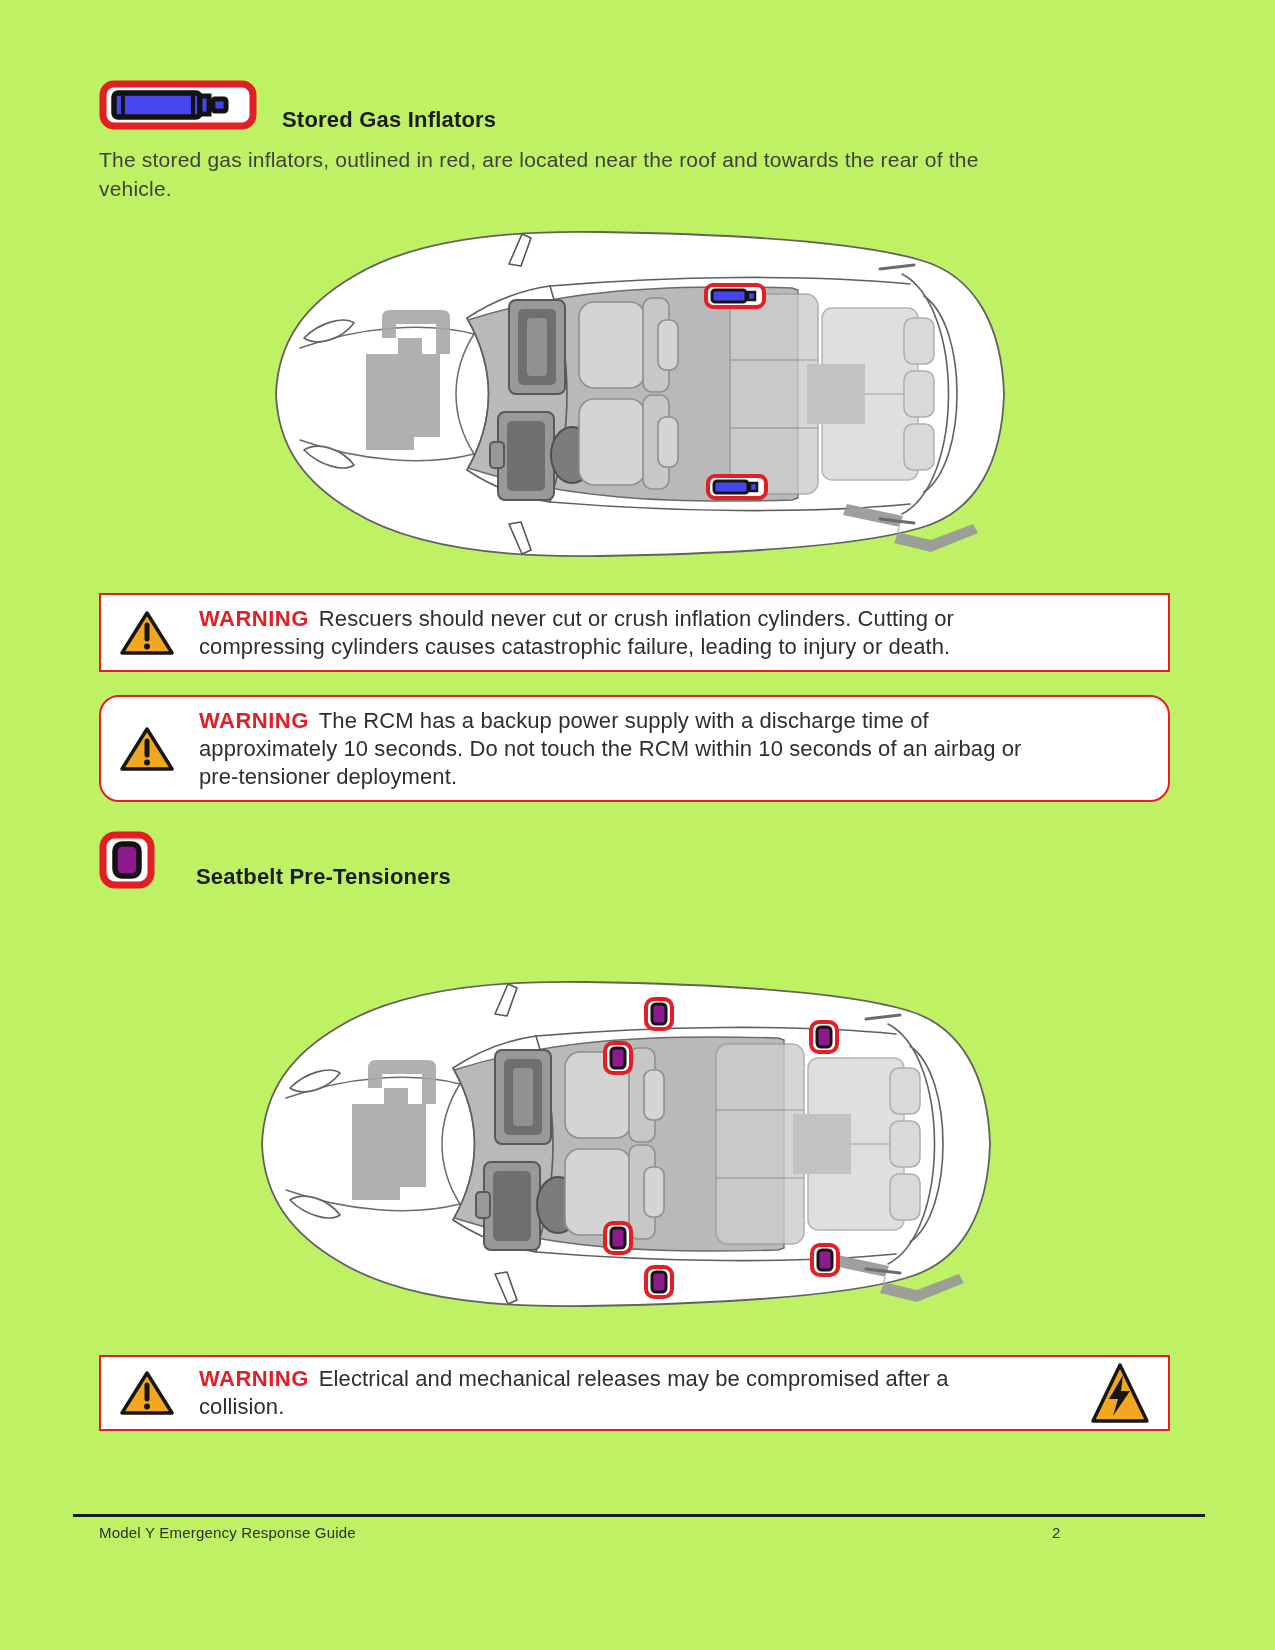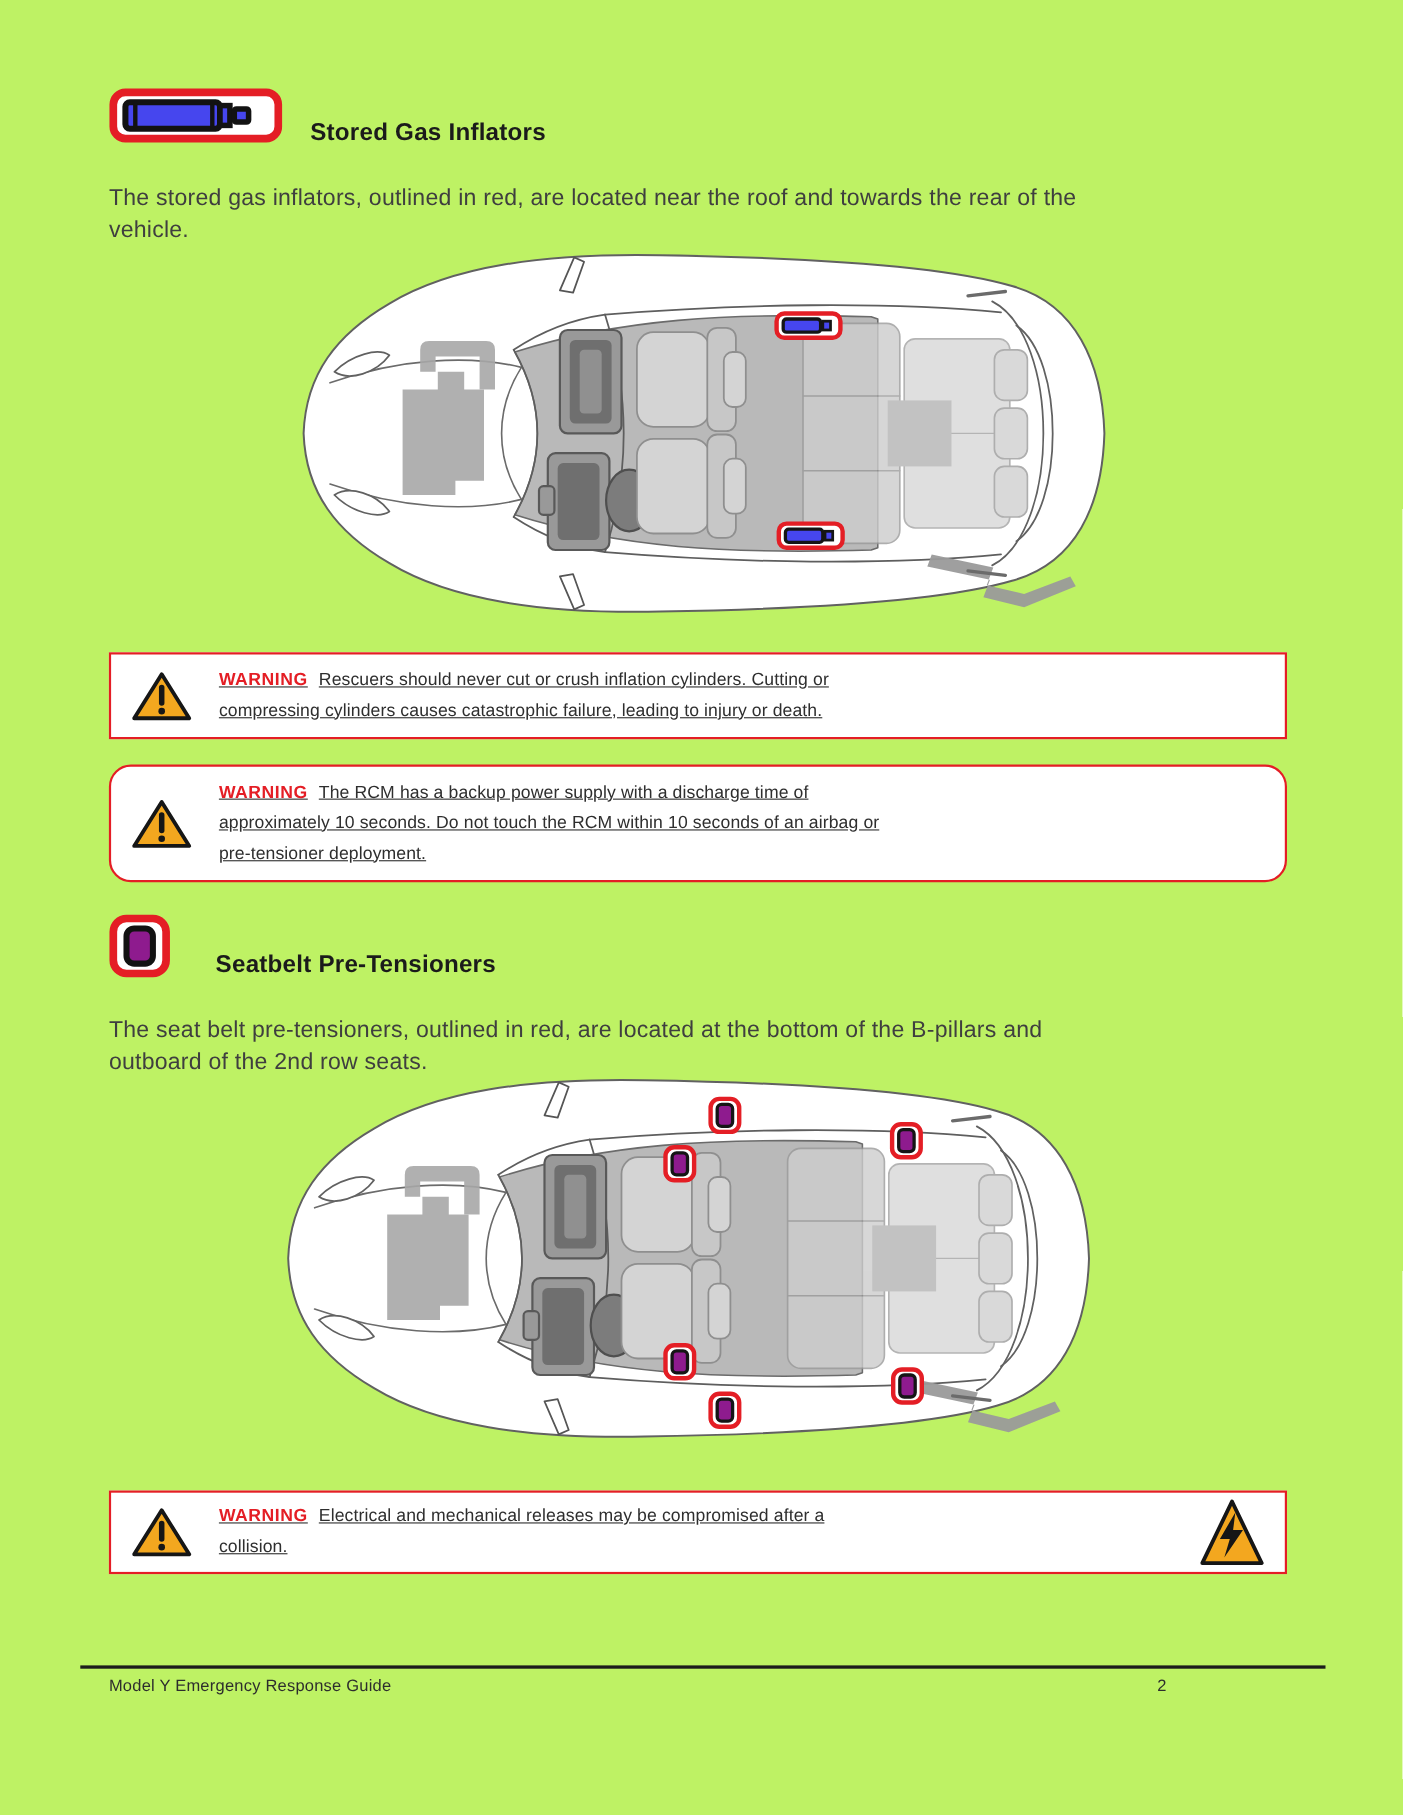--- a/index.html
+++ b/index.html
@@ -26,40 +26,38 @@
     font-weight:700;
     color:var(--ink);
     letter-spacing:.2px;
   }
   .para{
     font-size:21px;
     line-height:28.5px;
     color:var(--body);
     white-space:pre-line;
     letter-spacing:.2px;
-    margin-top:20px;
   }
   .warning-box{
     left:99px;
     width:1071px;
     border:2.5px solid var(--red);
     background:#ffffff;
     display:flex;
     align-items:center;
     padding:9px 16px 9px 18px;
     gap:24px;
   }
   .warning-text{
-    font-size:16px;
+    font-size:22px;
     line-height:28px;
     color:#2e2e2e;
     white-space:pre-line;
     max-width:905px;
     letter-spacing:.1px;
-    text-decoration:underline;
   }
   .warning-label{
     font-weight:700;
     color:var(--red);
     margin-right:10px;
     letter-spacing:.5px;
   }
   .hv-spacer{flex:1;}
   .footer-rule{
     left:73px;
@@ -217,22 +215,20 @@
 pre-tensioner deployment.</span></p>
   </div>
 
   <div class="abs" style="left:99px; top:831px;">
     <svg width="56" height="58" viewBox="0 0 56 58">
       <rect x="4" y="4" width="48" height="50" rx="12" fill="#ffffff" stroke="#e41e25" stroke-width="7"></rect>
       <rect x="16" y="13" width="24" height="32" rx="7" fill="#8e1b8e" stroke="#121212" stroke-width="5.5"></rect>
     </svg>
   </div>
   <div class="abs section-title" style="left:196px; top:864px;">Seatbelt Pre-Tensioners</div>
-  <div class="abs para" style="left:99px; top:903px; width:1060px;">The seat belt pre-tensioners, outlined in red, are located at the bottom of the B-pillars and
-outboard of the 2nd row seats.</div>
 
   <div class="abs" style="left:248px; top:972px;">
     <svg width="755" height="345" viewBox="0 0 755 345">
       <use href="#carTop"></use>
       <g transform="translate(396,25)">
           <use href="#pretMarker"></use>
         </g>
       <g transform="translate(561,48)">
           <use href="#pretMarker"></use>
         </g>

